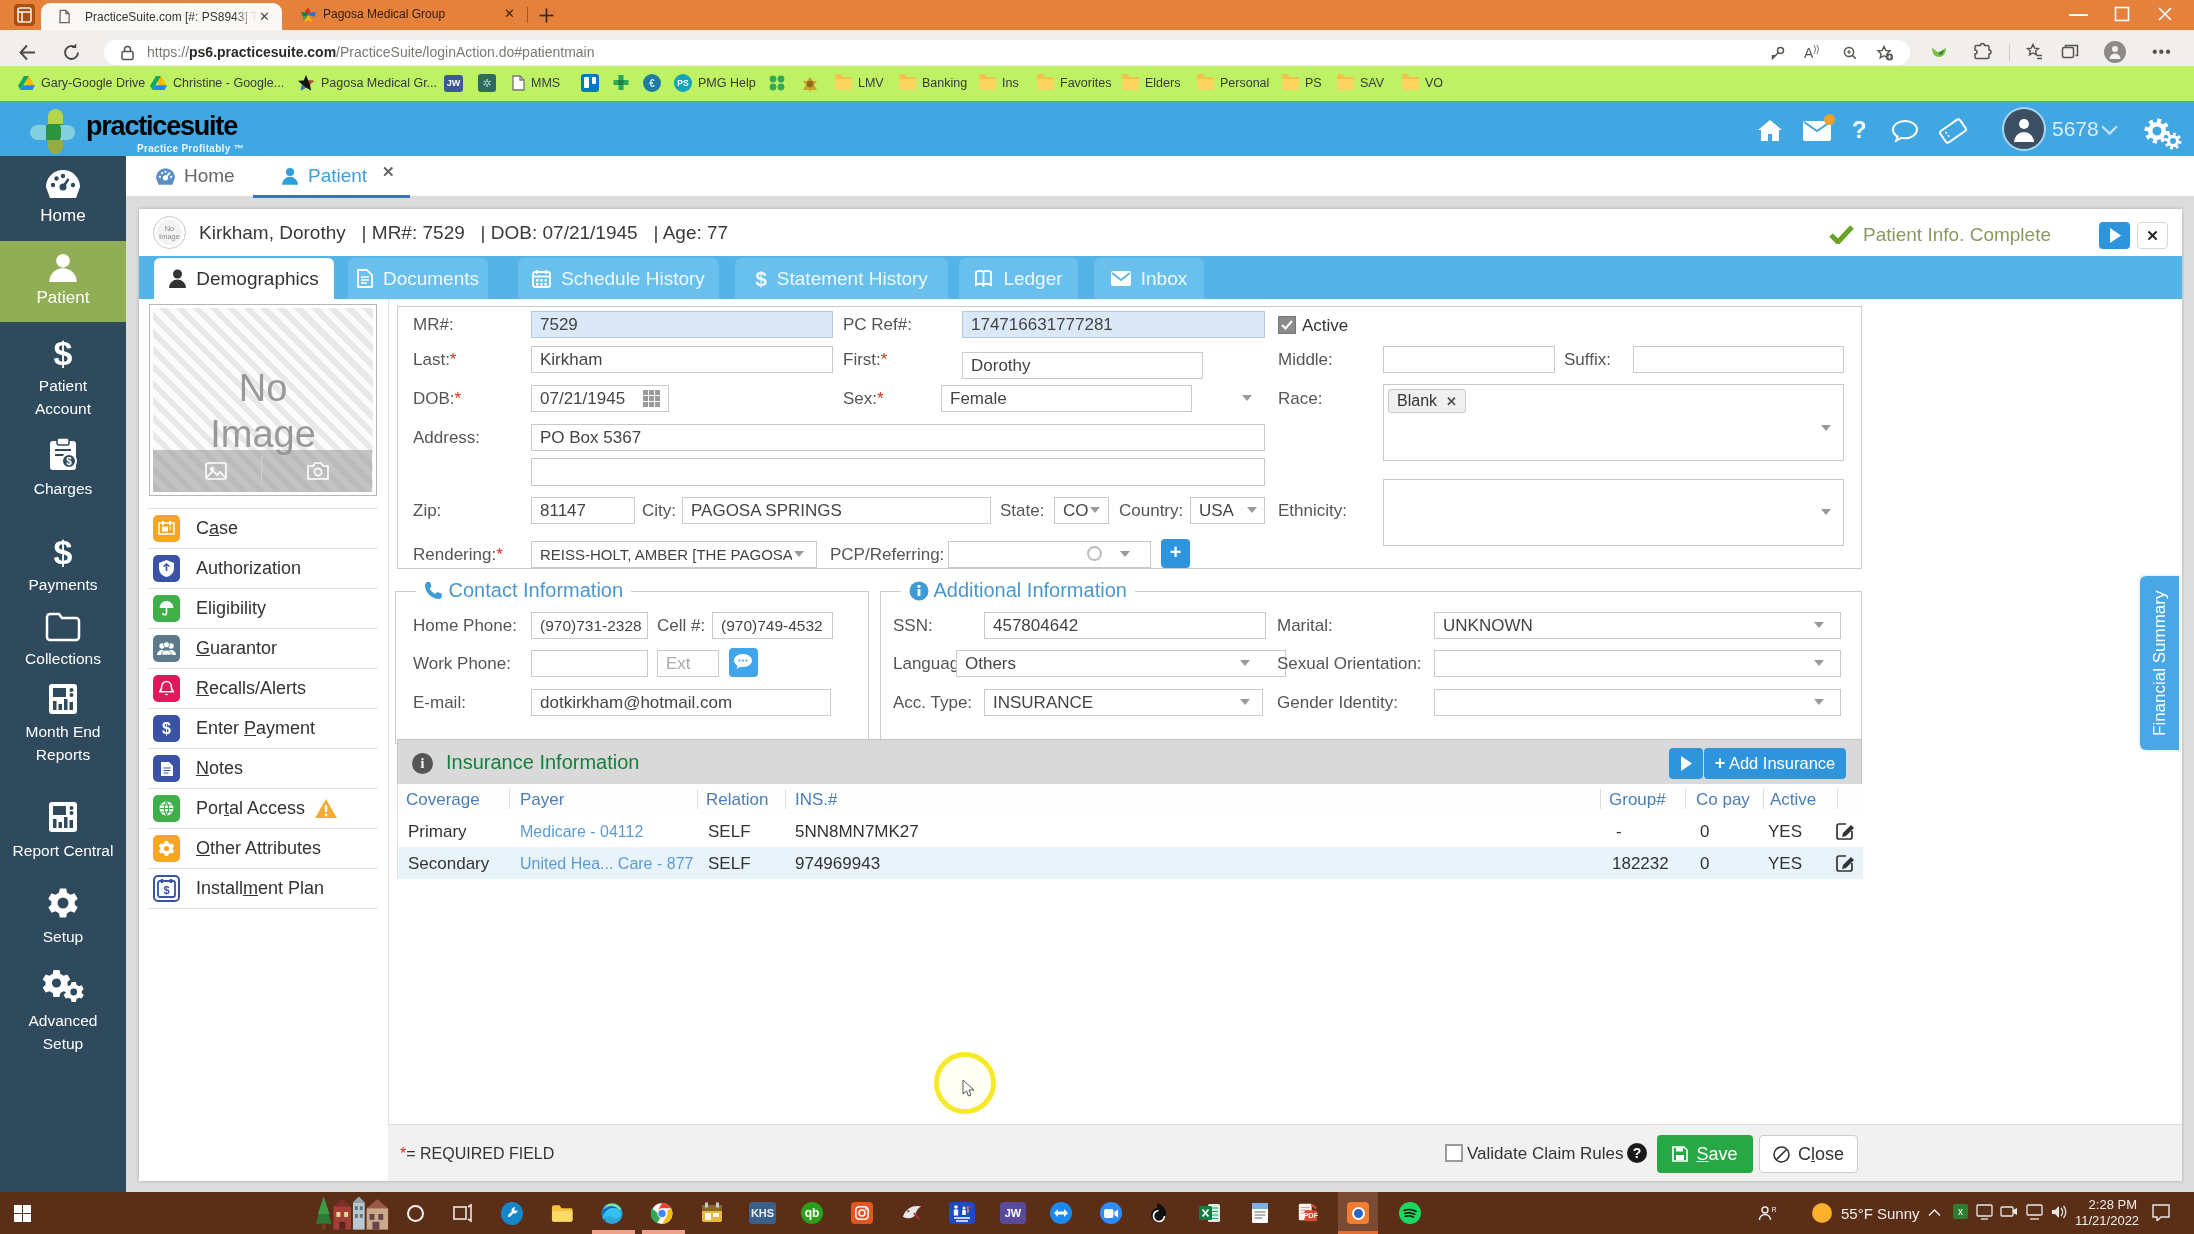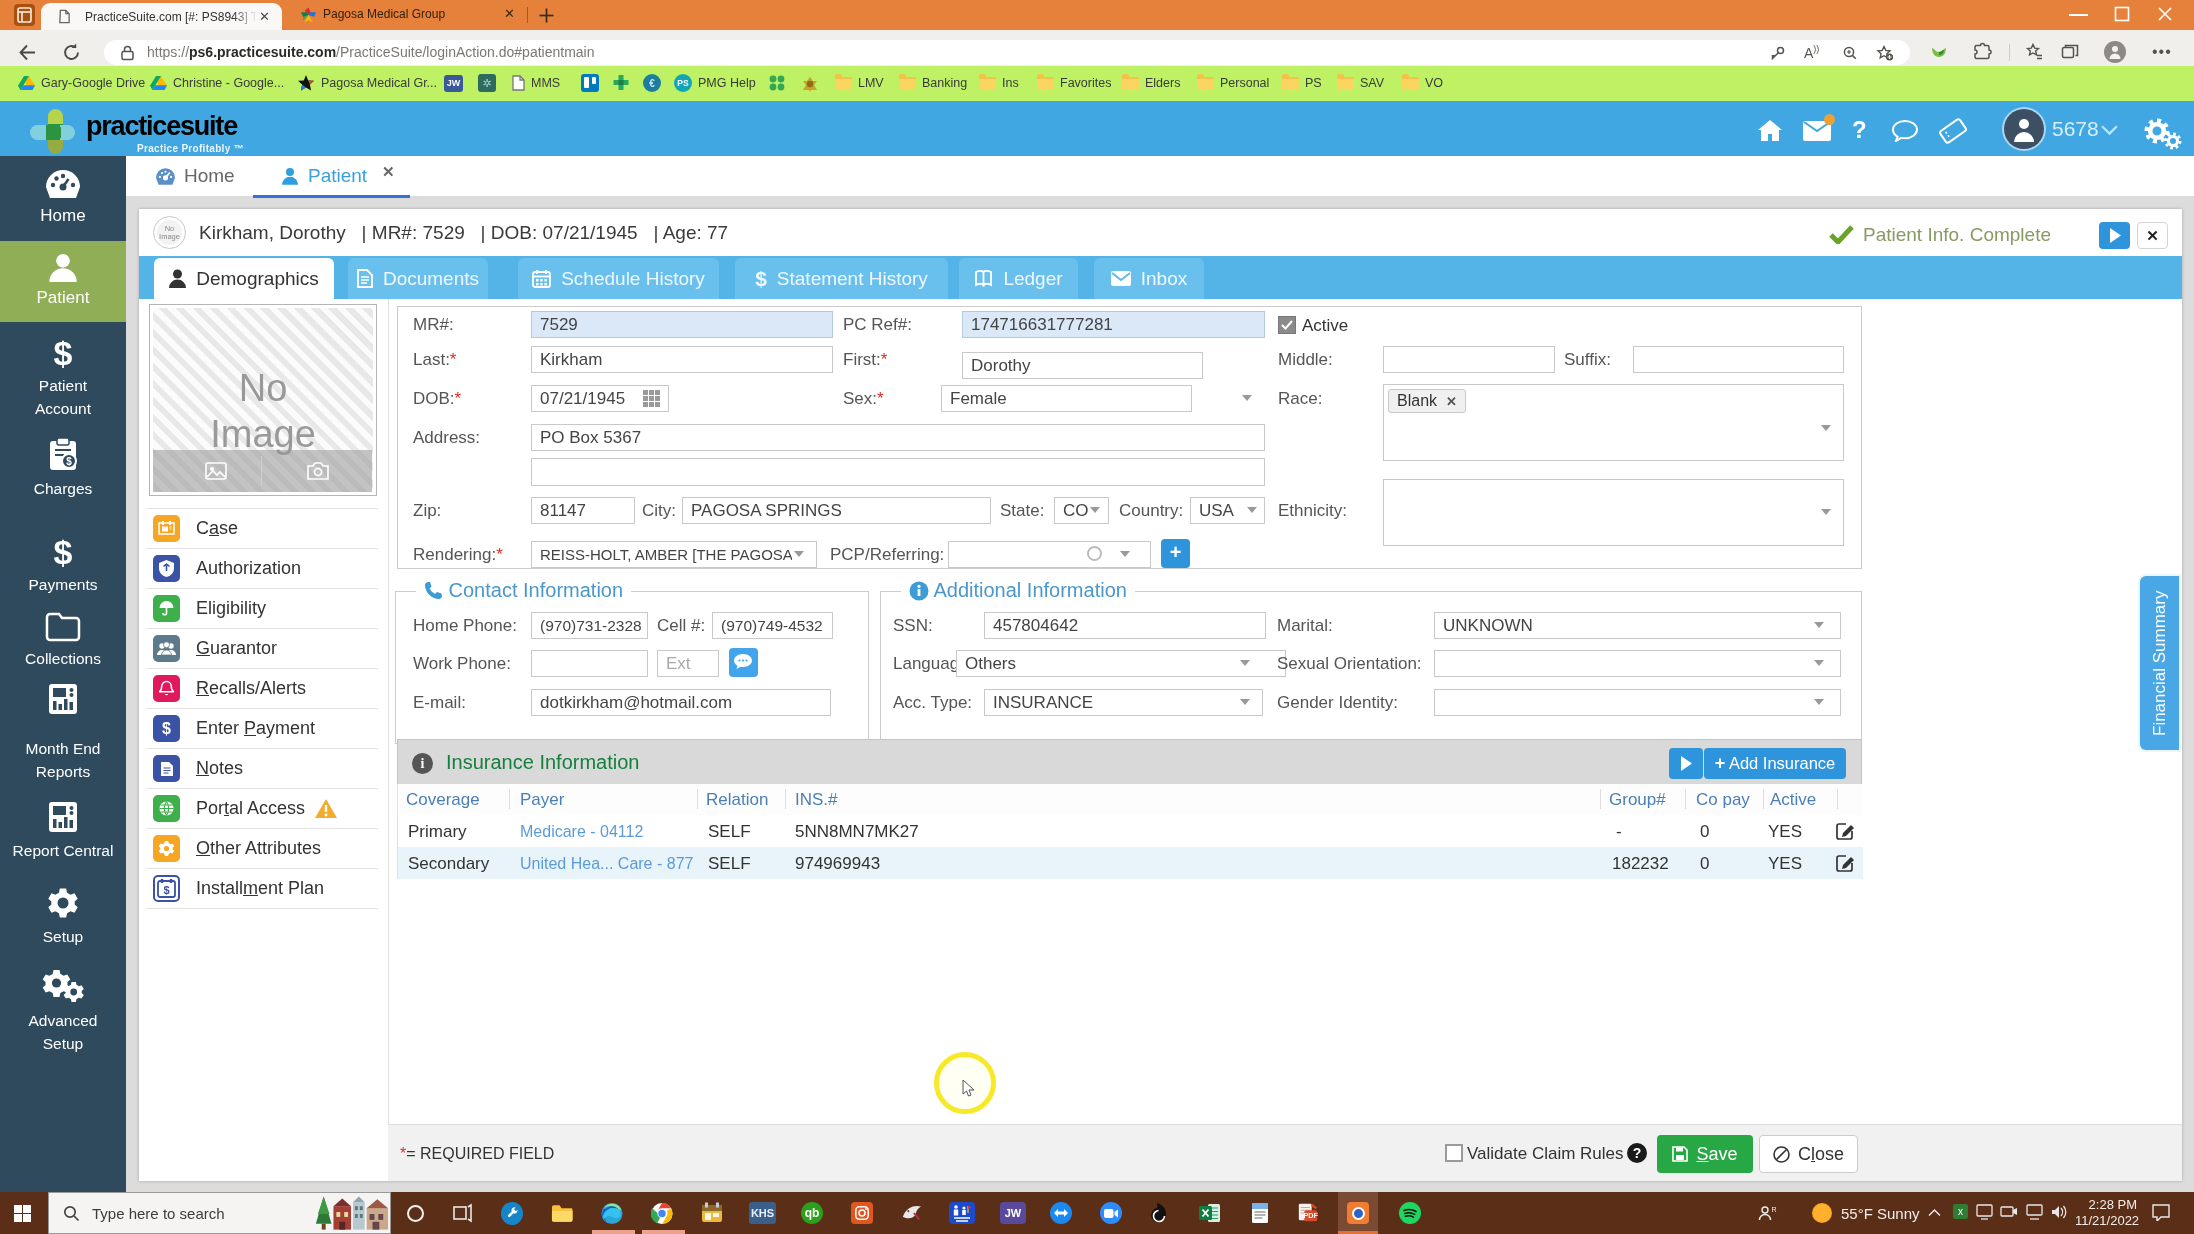--- a/index.html
+++ b/index.html
@@ -361,21 +361,21 @@
           <rect x="7" y="6" width="13" height="9" fill="#2f4a5d"></rect>
           <circle cx="25.5" cy="8" r="2" fill="#2f4a5d"></circle>
           <circle cx="25.5" cy="13" r="2" fill="#2f4a5d"></circle>
           <g fill="#2f4a5d">
             <rect x="7" y="19" width="3.5" height="9"></rect>
             <rect x="12.5" y="22" width="3.5" height="6"></rect>
             <rect x="18" y="17" width="3.5" height="11"></rect>
             <rect x="23.5" y="20" width="3.5" height="8"></rect>
           </g>
         </svg>
-      <div class="sblabel" style="margin-top:21px">Month End<br>Reports</div>
+      <div class="sblabel" style="margin-top:4px">Month End<br>Reports</div>
     </div>
     <div class="sbitem abs" style="top:644px">
       <svg width="34" height="34" viewBox="0 0 34 34" style="display:block;margin:0 auto">
           <rect x="3" y="2" width="28" height="30" rx="3" fill="#fff"></rect>
           <rect x="7" y="6" width="13" height="9" fill="#2f4a5d"></rect>
           <circle cx="25.5" cy="8" r="2" fill="#2f4a5d"></circle>
           <circle cx="25.5" cy="13" r="2" fill="#2f4a5d"></circle>
           <g fill="#2f4a5d">
             <rect x="7" y="19" width="3.5" height="9"></rect>
             <rect x="12.5" y="22" width="3.5" height="6"></rect>
@@ -804,27 +804,20 @@
     <div class="abs" style="left:592px;top:38px;width:43px;height:4px;background:#eda28e"></div>
     <div class="abs" style="left:642px;top:38px;width:43px;height:4px;background:#eda28e"></div>
     <svg class="abs" style="left:14px;top:13px" width="17" height="17" viewBox="0 0 17 17">
         <g fill="#fff">
           <rect x="0" y="0" width="8" height="8"></rect>
           <rect x="9" y="0" width="8" height="8"></rect>
           <rect x="0" y="9" width="8" height="8"></rect>
           <rect x="9" y="9" width="8" height="9"></rect>
         </g>
       </svg>
-    <div class="abs" style="left:48px;top:0;width:343px;height:42px;background:#f5f4f2;border:1px solid #999;display:flex;align-items:center">
-      <svg style="margin-left:14px" width="17" height="17" viewBox="0 0 17 17">
-          <circle cx="7" cy="7" r="5.2" fill="none" stroke="#444" stroke-width="1.7"></circle>
-          <path d="M11 11l4.5 4.5" stroke="#444" stroke-width="1.7"></path>
-        </svg>
-      <span style="margin-left:12px;font-size:15px;color:#3c3c3c">Type here to search</span>
-    </div>
     <svg class="abs" style="left:312px;top:2px" width="80" height="40" viewBox="0 0 82 40">
       <path d="M12 2L4 30h16z" fill="#2c7a35"></path>
         <path d="M12 2L6 20h12z" fill="#3f9a46"></path>
         <rect x="10" y="30" width="4" height="6" fill="#6b4420"></rect>
       <rect x="22" y="12" width="18" height="24" fill="#a33f35"></rect>
         <path d="M22 12h18l-9-8z" fill="#7c2f2a"></path>
         <rect x="25" y="18" width="4" height="5" fill="#e8d9a0"></rect>
         <rect x="33" y="18" width="4" height="5" fill="#e8d9a0"></rect>
         <rect x="28" y="28" width="6" height="8" fill="#53281e"></rect>
       <rect x="42" y="8" width="12" height="28" fill="#b9c8cf"></rect>

